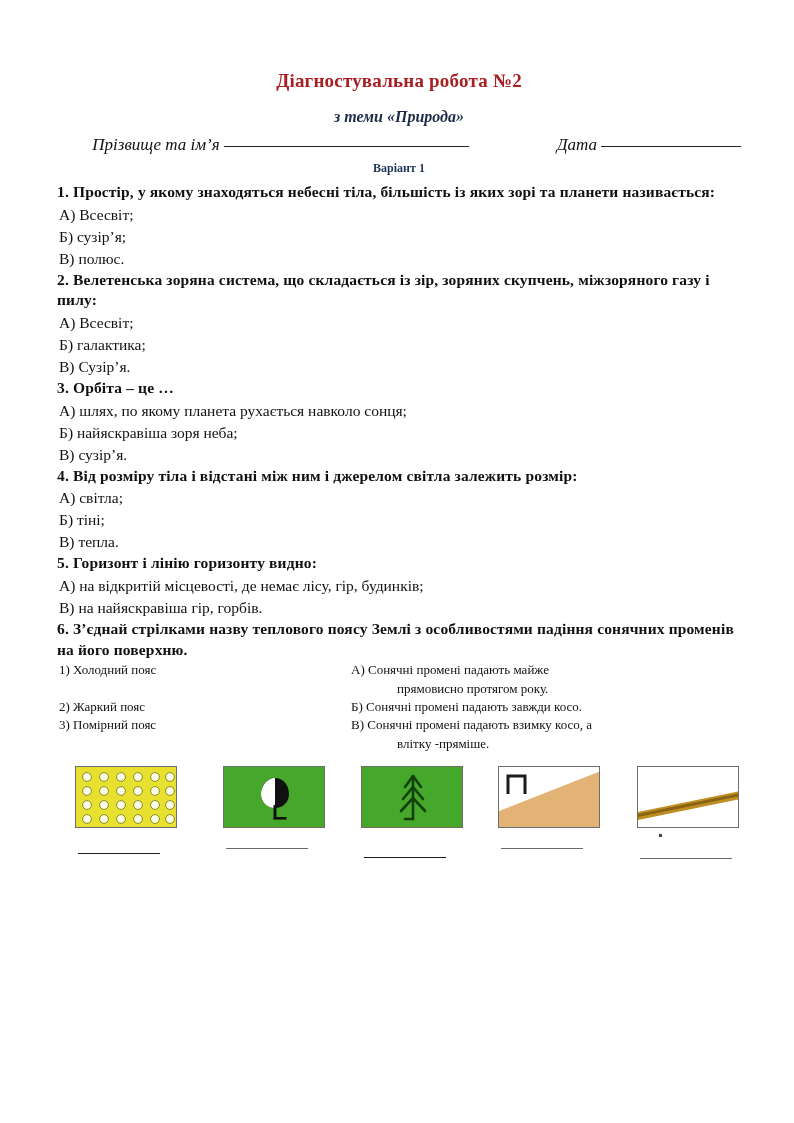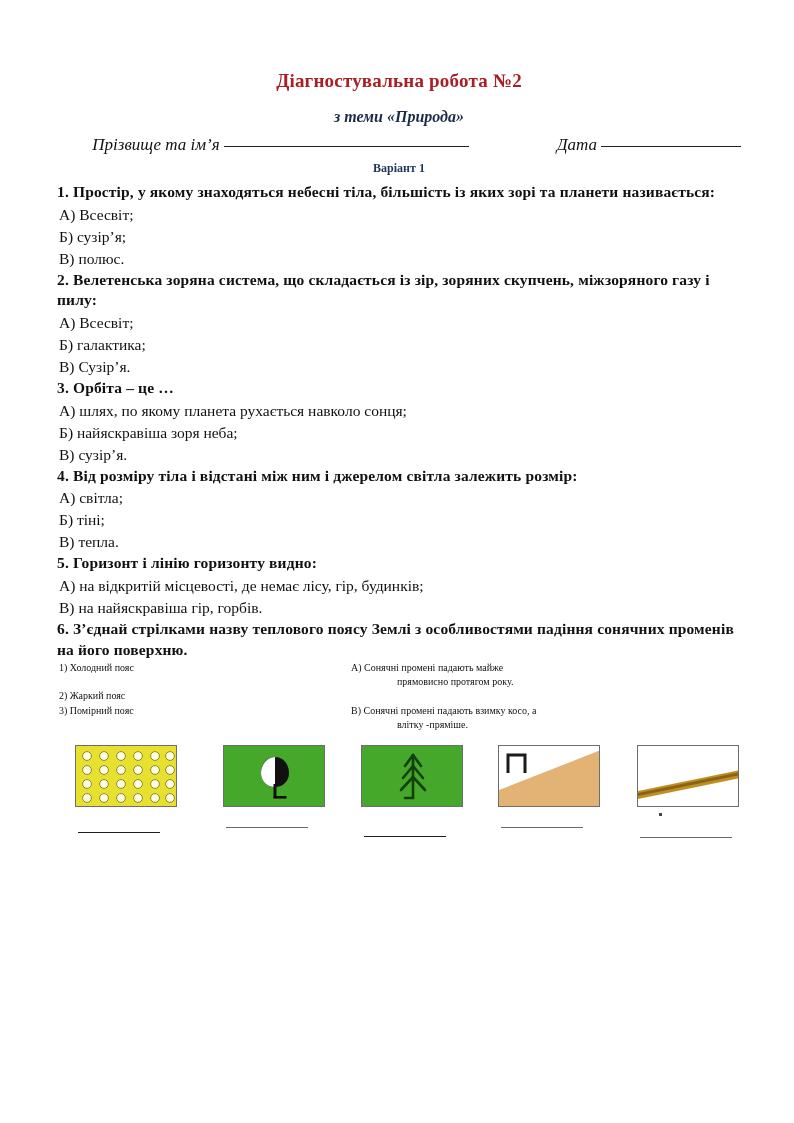--- a/index.html
+++ b/index.html
@@ -94,21 +94,21 @@
     margin: 0;
     padding-left: 2px;
   }
 
   
   .match {
     margin-top: 1px;
   }
   .match-row {
     display: flex;
-    font-size: 10px;
+    font-size: 13px;
     line-height: 1.42;
     align-items: center;
   }
   .match-left {
     width: 292px;
     flex: 0 0 292px;
     padding-left: 2px;
   }
   .match-right { flex: 1 1 auto; }
   .match-cont {
@@ -223,20 +223,21 @@
         <div class="match-row">
           <div class="match-left">1) Холодний пояс</div>
           <div class="match-right">А) Сонячні промені падають майже</div>
         </div>
         <div class="match-row">
           <div class="match-left"></div>
           <div class="match-right match-cont">прямовисно протягом року.</div>
         </div>
         <div class="match-row">
           <div class="match-left">2) Жаркий пояс</div>
+          <div class="match-right">Б) Сонячні промені падають завжди косо.</div>
         </div>
         <div class="match-row">
           <div class="match-left">3) Помірний пояс</div>
           <div class="match-right">В) Сонячні промені падають взимку косо, а</div>
         </div>
         <div class="match-row">
           <div class="match-left"></div>
           <div class="match-right match-cont">влітку -пряміше.</div>
         </div>
       </div>

